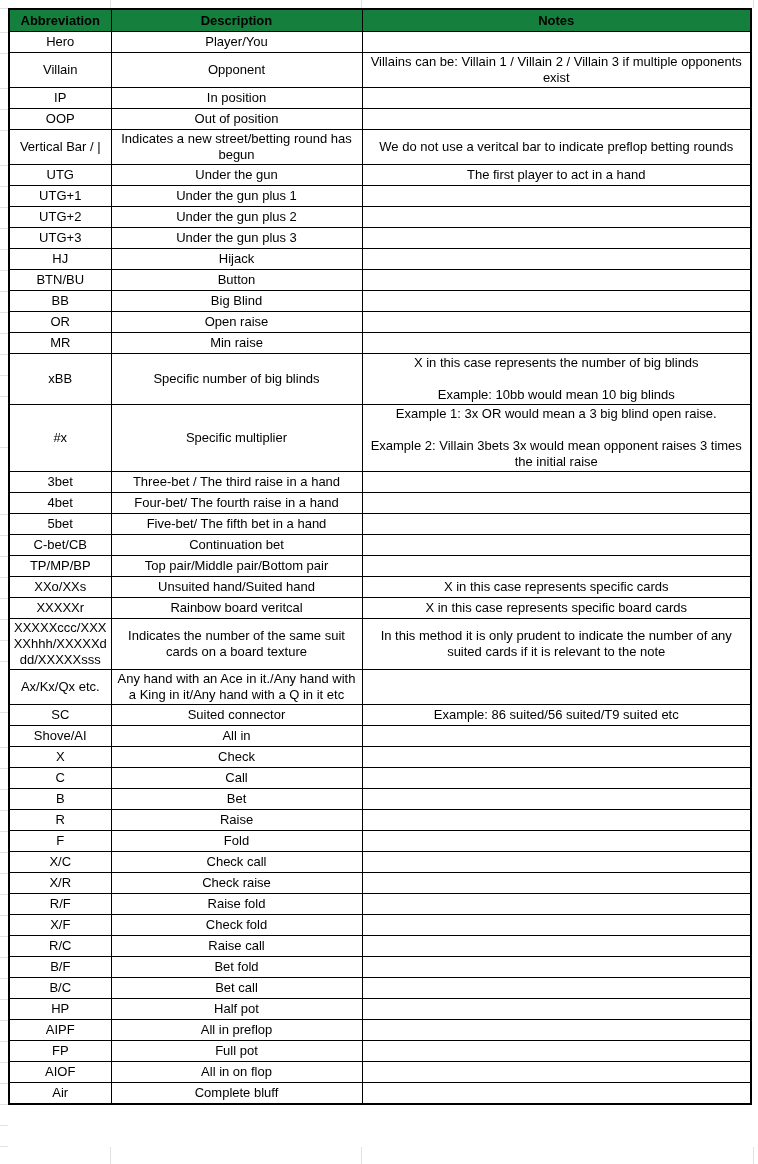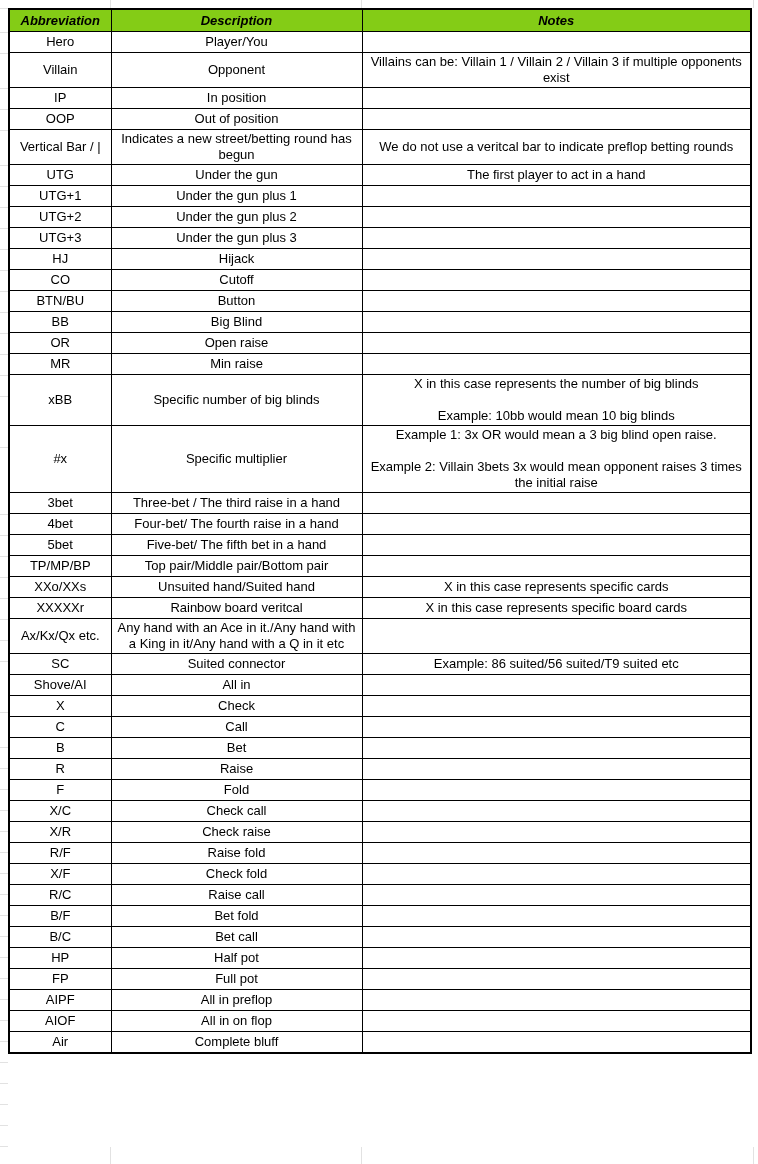--- a/index.html
+++ b/index.html
@@ -14,21 +14,21 @@
   }
   th,td{
     border:1px solid #000;
     font-size:13px;line-height:16px;color:#000;
     text-align:center;vertical-align:middle;
     padding:1px 3px;
     white-space:pre-line;
     overflow-wrap:break-word;
   }
   th{
-    background:#84cc16;font-weight:bold;height:19px;white-space:nowrap;font-style:italic;
+    background:#15803d;font-weight:bold;height:19px;white-space:nowrap;
   }
   td{height:18px;}
   td.c-abbr{word-break:break-all;}
   .gridline-v{position:absolute;width:1px;background:#e2e2e2;}
   .gridline-h{position:absolute;height:1px;background:#e2e2e2;}
 </style>
 </head>
 <body>
 
 <table class="sheet-table">
@@ -89,25 +89,20 @@
     <td class="c-abbr">UTG+3</td>
     <td class="c-desc">Under the gun plus 3</td>
     <td class="c-notes"></td>
   </tr>
       <tr>
     <td class="c-abbr">HJ</td>
     <td class="c-desc">Hijack</td>
     <td class="c-notes"></td>
   </tr>
       <tr>
-    <td class="c-abbr">CO</td>
-    <td class="c-desc">Cutoff</td>
-    <td class="c-notes"></td>
-  </tr>
-      <tr>
     <td class="c-abbr">BTN/BU</td>
     <td class="c-desc">Button</td>
     <td class="c-notes"></td>
   </tr>
       <tr>
     <td class="c-abbr">BB</td>
     <td class="c-desc">Big Blind</td>
     <td class="c-notes"></td>
   </tr>
       <tr>
@@ -143,35 +138,45 @@
     <td class="c-abbr">4bet</td>
     <td class="c-desc">Four-bet/ The fourth raise in a hand</td>
     <td class="c-notes"></td>
   </tr>
       <tr>
     <td class="c-abbr">5bet</td>
     <td class="c-desc">Five-bet/ The fifth bet in a hand</td>
     <td class="c-notes"></td>
   </tr>
       <tr>
+    <td class="c-abbr">C-bet/CB</td>
+    <td class="c-desc">Continuation bet</td>
+    <td class="c-notes"></td>
+  </tr>
+      <tr>
     <td class="c-abbr">TP/MP/BP</td>
     <td class="c-desc">Top pair/Middle pair/Bottom pair</td>
     <td class="c-notes"></td>
   </tr>
       <tr>
     <td class="c-abbr">XXo/XXs</td>
     <td class="c-desc">Unsuited hand/Suited hand</td>
     <td class="c-notes">X in this case represents specific cards</td>
   </tr>
       <tr>
     <td class="c-abbr">XXXXXr</td>
     <td class="c-desc">Rainbow board veritcal</td>
     <td class="c-notes">X in this case represents specific board cards</td>
   </tr>
       <tr>
+    <td class="c-abbr">XXXXXccc/XXXXXhhh/XXXXXddd/XXXXXsss</td>
+    <td class="c-desc">Indicates the number of the same suit cards on a board texture</td>
+    <td class="c-notes">In this method it is only prudent to indicate the number of any suited cards if it is relevant to the note</td>
+  </tr>
+      <tr>
     <td class="c-abbr">Ax/Kx/Qx etc.</td>
     <td class="c-desc">Any hand with an Ace in it./Any hand with a King in it/Any hand with a Q in it etc</td>
     <td class="c-notes"></td>
   </tr>
       <tr>
     <td class="c-abbr">SC</td>
     <td class="c-desc">Suited connector</td>
     <td class="c-notes">Example: 86 suited/56 suited/T9 suited etc</td>
   </tr>
       <tr>
@@ -238,27 +243,27 @@
     <td class="c-abbr">B/C</td>
     <td class="c-desc">Bet call</td>
     <td class="c-notes"></td>
   </tr>
       <tr>
     <td class="c-abbr">HP</td>
     <td class="c-desc">Half pot</td>
     <td class="c-notes"></td>
   </tr>
       <tr>
+    <td class="c-abbr">AIPF</td>
+    <td class="c-desc">All in preflop</td>
+    <td class="c-notes"></td>
+  </tr>
+      <tr>
     <td class="c-abbr">FP</td>
     <td class="c-desc">Full pot</td>
-    <td class="c-notes"></td>
-  </tr>
-      <tr>
-    <td class="c-abbr">AIPF</td>
-    <td class="c-desc">All in preflop</td>
     <td class="c-notes"></td>
   </tr>
       <tr>
     <td class="c-abbr">AIOF</td>
     <td class="c-desc">All in on flop</td>
     <td class="c-notes"></td>
   </tr>
       <tr>
     <td class="c-abbr">Air</td>
     <td class="c-desc">Complete bluff</td>

